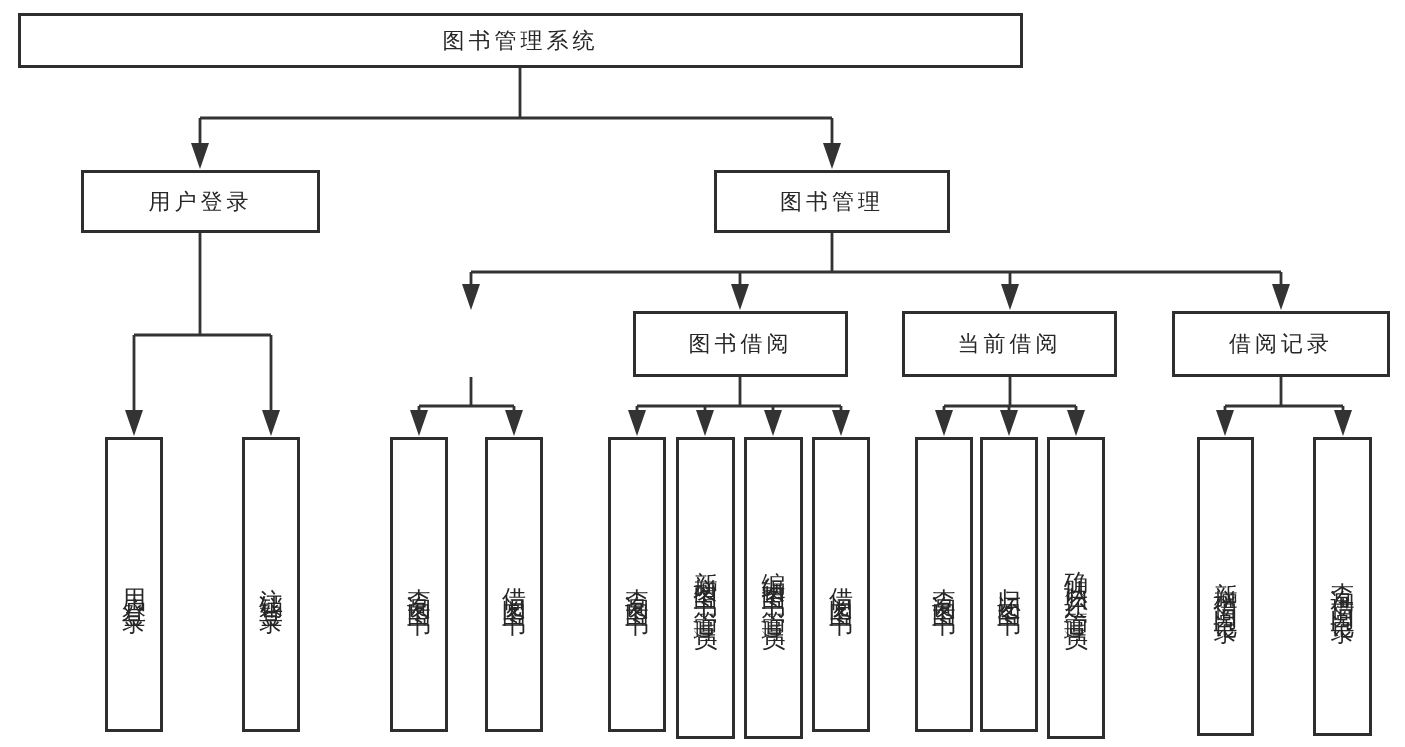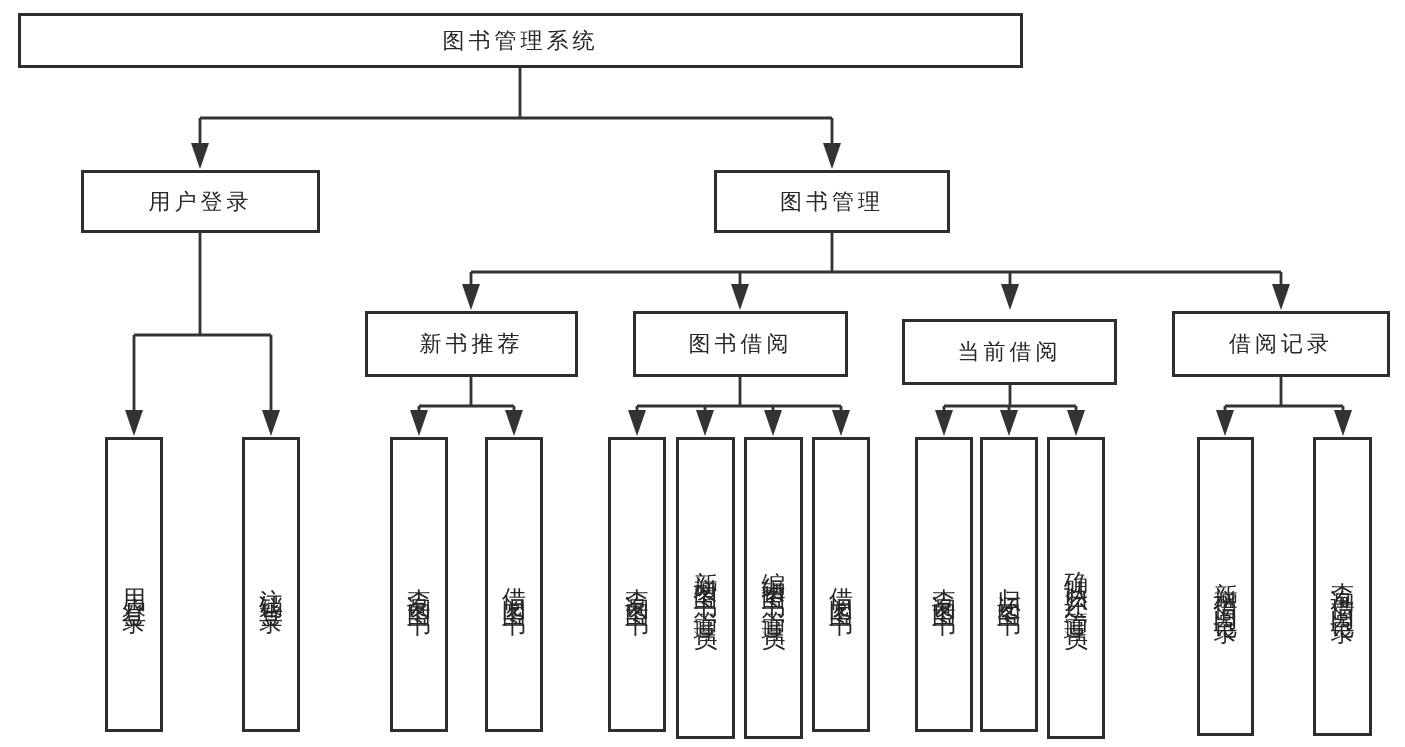--- a/index.html
+++ b/index.html
@@ -99,27 +99,24 @@
     <span class="hlabel">图书管理系统</span>
   </div>
 
   <div class="box" style="left:81px; top:170px; width:239px; height:63px;">
     <span class="hlabel">用户登录</span>
   </div>
   <div class="box" style="left:714px; top:170px; width:236px; height:63px;align-items:center;">
     <span class="hlabel">图书管理</span>
   </div>
 
-  <div class="box" style="left:365px; top:311px; width:213px; height:66px;">
-    <span class="hlabel">新书推荐</span>
-  </div>
   <div class="box" style="left:633px; top:311px; width:215px; height:66px;align-items:center;">
     <span class="hlabel">图书借阅</span>
   </div>
-  <div class="box" style="left:902px; top:311px; width:215px; height:66px;margin-top:8px;">
+  <div class="box" style="left:902px; top:311px; width:215px; height:66px;">
     <span class="hlabel">当前借阅</span>
   </div>
   <div class="box" style="left:1172px; top:311px; width:218px; height:66px;">
     <span class="hlabel">借阅记录</span>
   </div>
 
   <div class="box leaf" style="left:105px; top:437px; width:58px; height:295px;">
     <span class="vtext">用户登录</span>
   </div>
   <div class="box leaf" style="left:242px; top:437px; width:58px; height:295px;">

